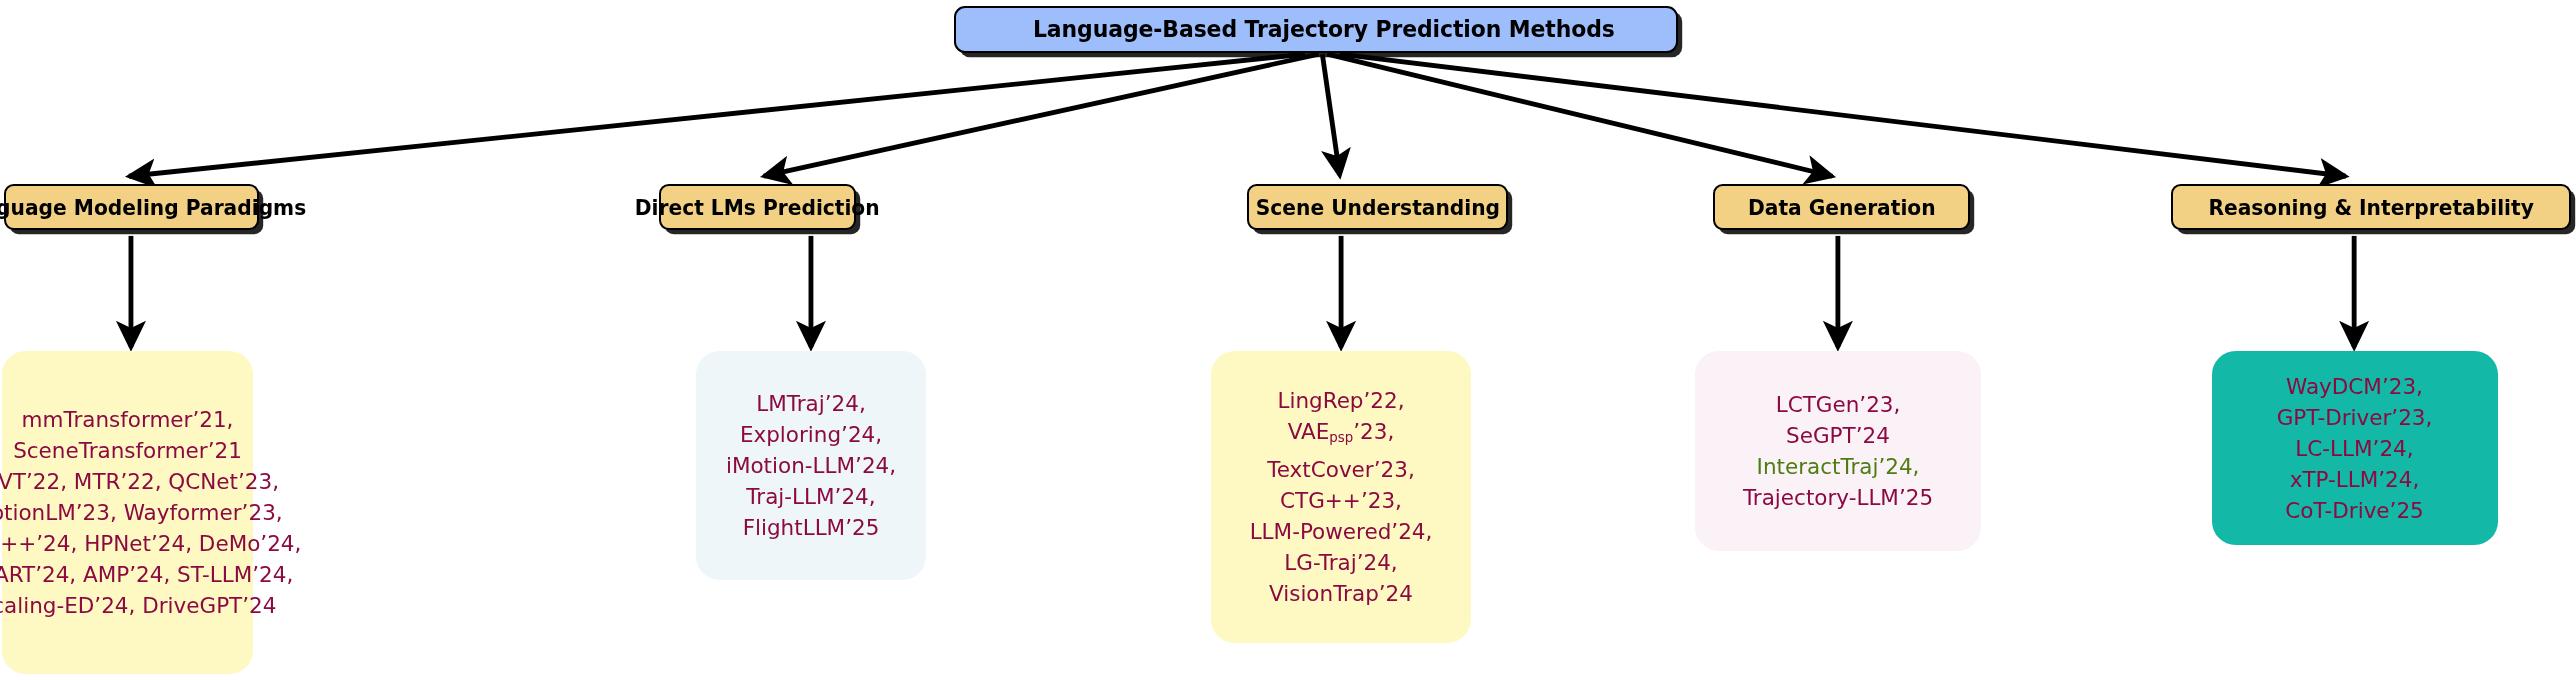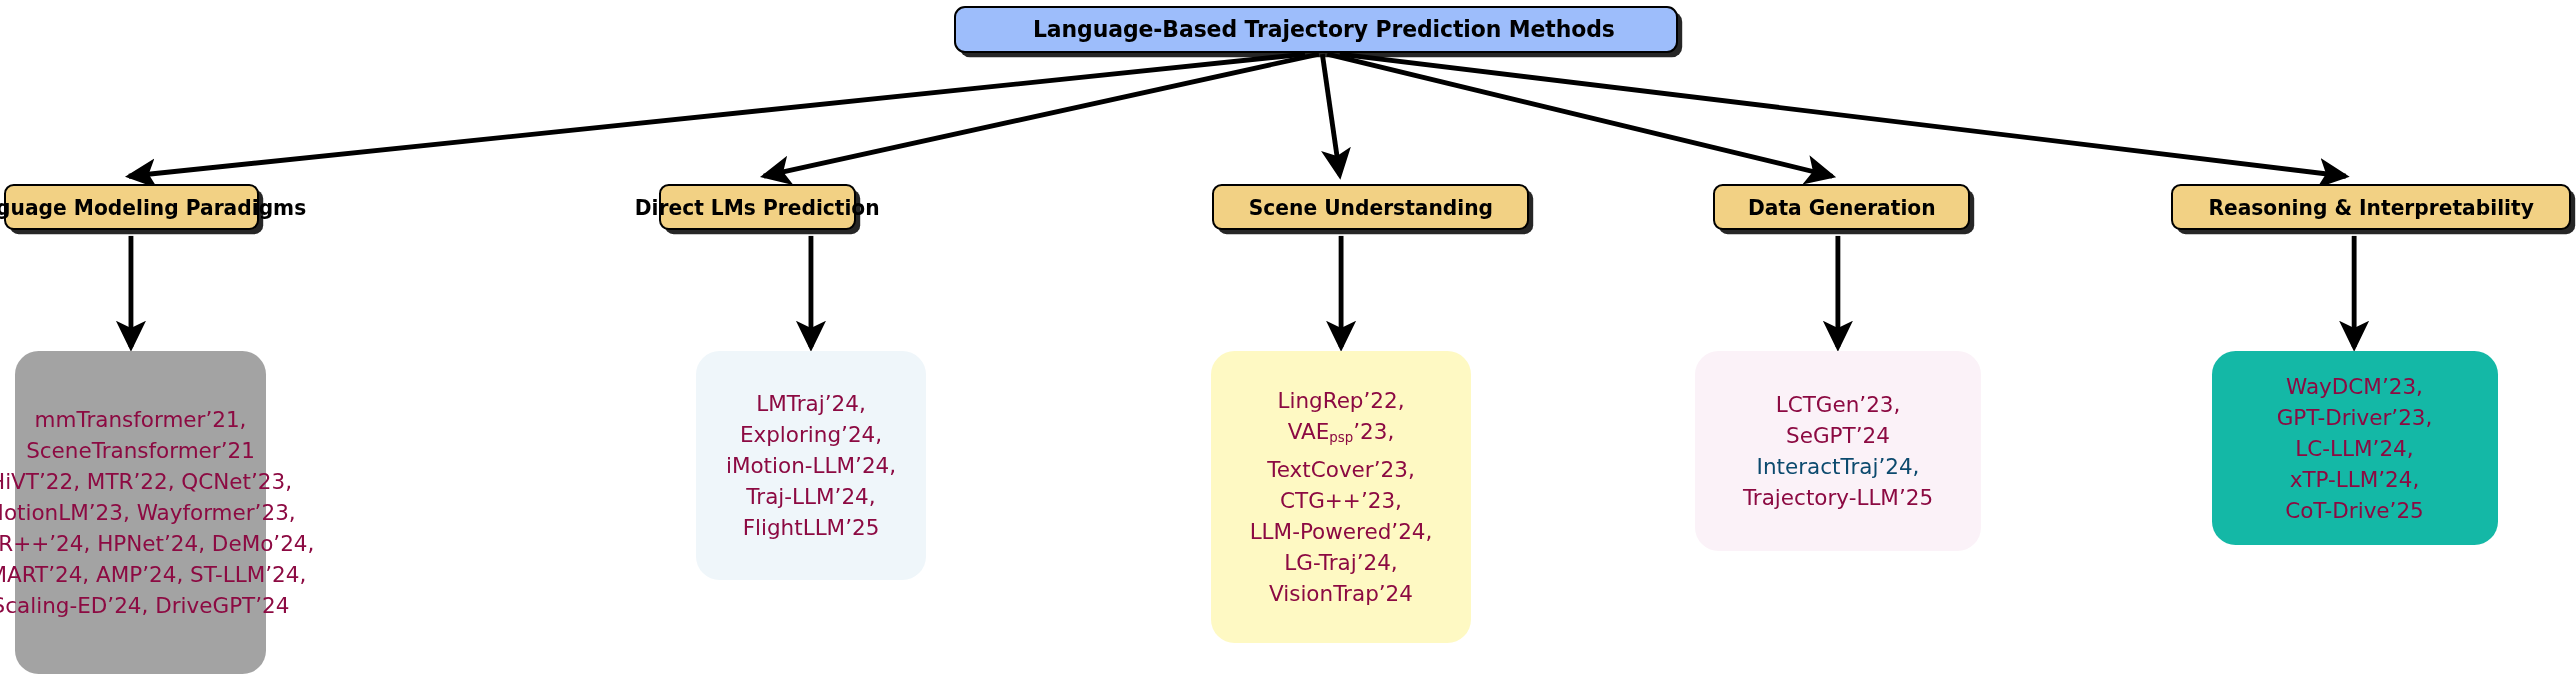--- a/index.html
+++ b/index.html
@@ -145,33 +145,33 @@
   </div>
 
   <div class="cat-node" style="left:3.5px; width:255px;">
     <span class="cat-label">Language Modeling Paradigms</span>
   </div>
 
   <div class="cat-node" style="left:659px; width:197px;">
     <span class="cat-label">Direct LMs Prediction</span>
   </div>
 
-  <div class="cat-node" style="left:1212px; width:317px;">
+  <div class="cat-node" style="left:1247px; width:261px;">
     <span class="cat-label">Scene Understanding</span>
   </div>
 
   <div class="cat-node" style="left:1713px; width:257px;">
     <span class="cat-label">Data Generation</span>
   </div>
 
   <div class="cat-node" style="left:2171px; width:400px;">
     <span class="cat-label">Reasoning &amp; Interpretability</span>
   </div>
 
-  <div class="leaf-node" id="leaf-0" style="left: 15px; top: 351px; width: 251px; height: 323px; background: #a3a3a3;">
+  <div class="leaf-node" id="leaf-0" style="left: 2px; top: 351px; width: 251px; height: 323px; background: #fef9c3;">
     <div class="leaf-lines">
         <div class="leaf-line" style="color: rgb(140, 10, 66);">mmTransformer’21,</div>
         <div class="leaf-line" style="color: rgb(140, 10, 66);">SceneTransformer’21</div>
         <div class="leaf-line" style="color: rgb(140, 10, 66);">HiVT’22, MTR’22, QCNet’23,</div>
         <div class="leaf-line" style="color: rgb(140, 10, 66);">MotionLM’23, Wayformer’23,</div>
         <div class="leaf-line" style="color: rgb(140, 10, 66);">MTR++’24, HPNet’24, DeMo’24,</div>
         <div class="leaf-line" style="color: rgb(140, 10, 66);">SMART’24, AMP’24, ST-LLM’24,</div>
         <div class="leaf-line" style="color: rgb(140, 10, 66);">Scaling-ED’24, DriveGPT’24</div>
       </div>
   </div>
@@ -195,21 +195,21 @@
         <div class="leaf-line" style="color: rgb(140, 10, 66);">LLM-Powered’24,</div>
         <div class="leaf-line" style="color: rgb(140, 10, 66);">LG-Traj’24,</div>
         <div class="leaf-line" style="color: rgb(140, 10, 66);">VisionTrap’24</div>
       </div>
   </div>
 
   <div class="leaf-node" id="leaf-3" style="left: 1695px; top: 351px; width: 286px; height: 200px; background: rgb(251, 242, 248);">
     <div class="leaf-lines">
         <div class="leaf-line" style="color: rgb(140, 10, 66);">LCTGen’23,</div>
         <div class="leaf-line" style="color: rgb(140, 10, 66);">SeGPT’24</div>
-        <div class="leaf-line" style="color: #0c4a6e;">InteractTraj’24,</div>
+        <div class="leaf-line" style="color: #4d7c0f;">InteractTraj’24,</div>
         <div class="leaf-line" style="color: rgb(140, 10, 66);">Trajectory-LLM’25</div>
       </div>
   </div>
 
   <div class="leaf-node" id="leaf-4" style="left: 2212px; top: 351px; width: 286px; height: 194px; background: #14b8a6; padding-left: 6px;">
     <div class="leaf-lines">
         <div class="leaf-line" style="color: rgb(140, 10, 66);">WayDCM’23,</div>
         <div class="leaf-line" style="color: rgb(140, 10, 66);">GPT-Driver’23,</div>
         <div class="leaf-line" style="color: rgb(140, 10, 66);">LC-LLM’24,</div>
         <div class="leaf-line" style="color: rgb(140, 10, 66);">xTP-LLM’24,</div>

